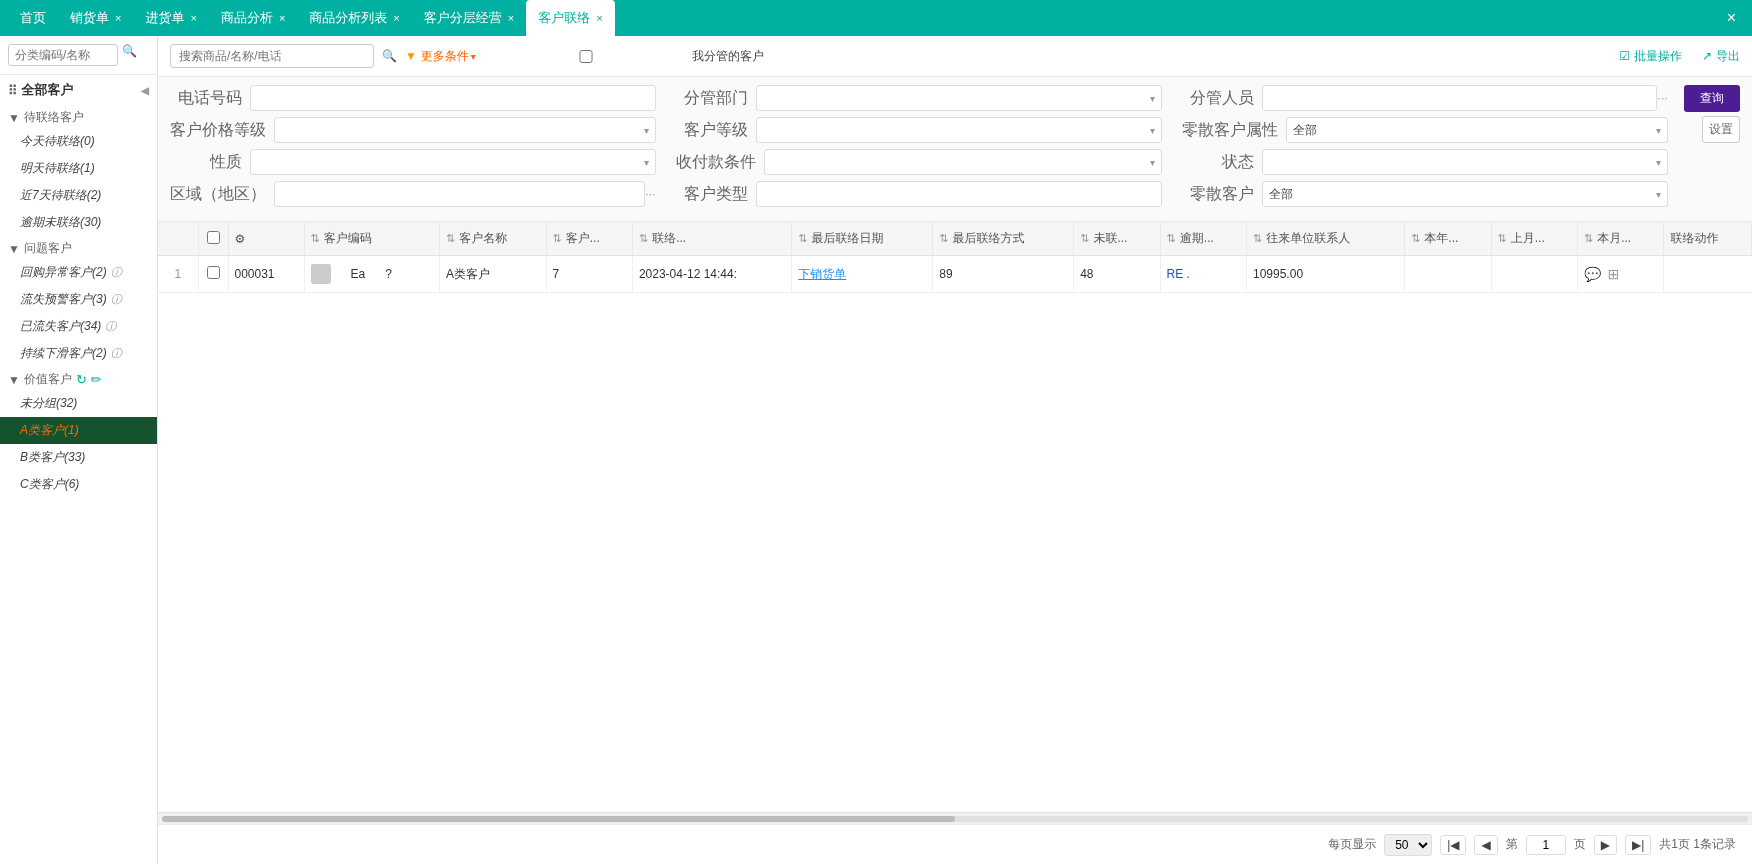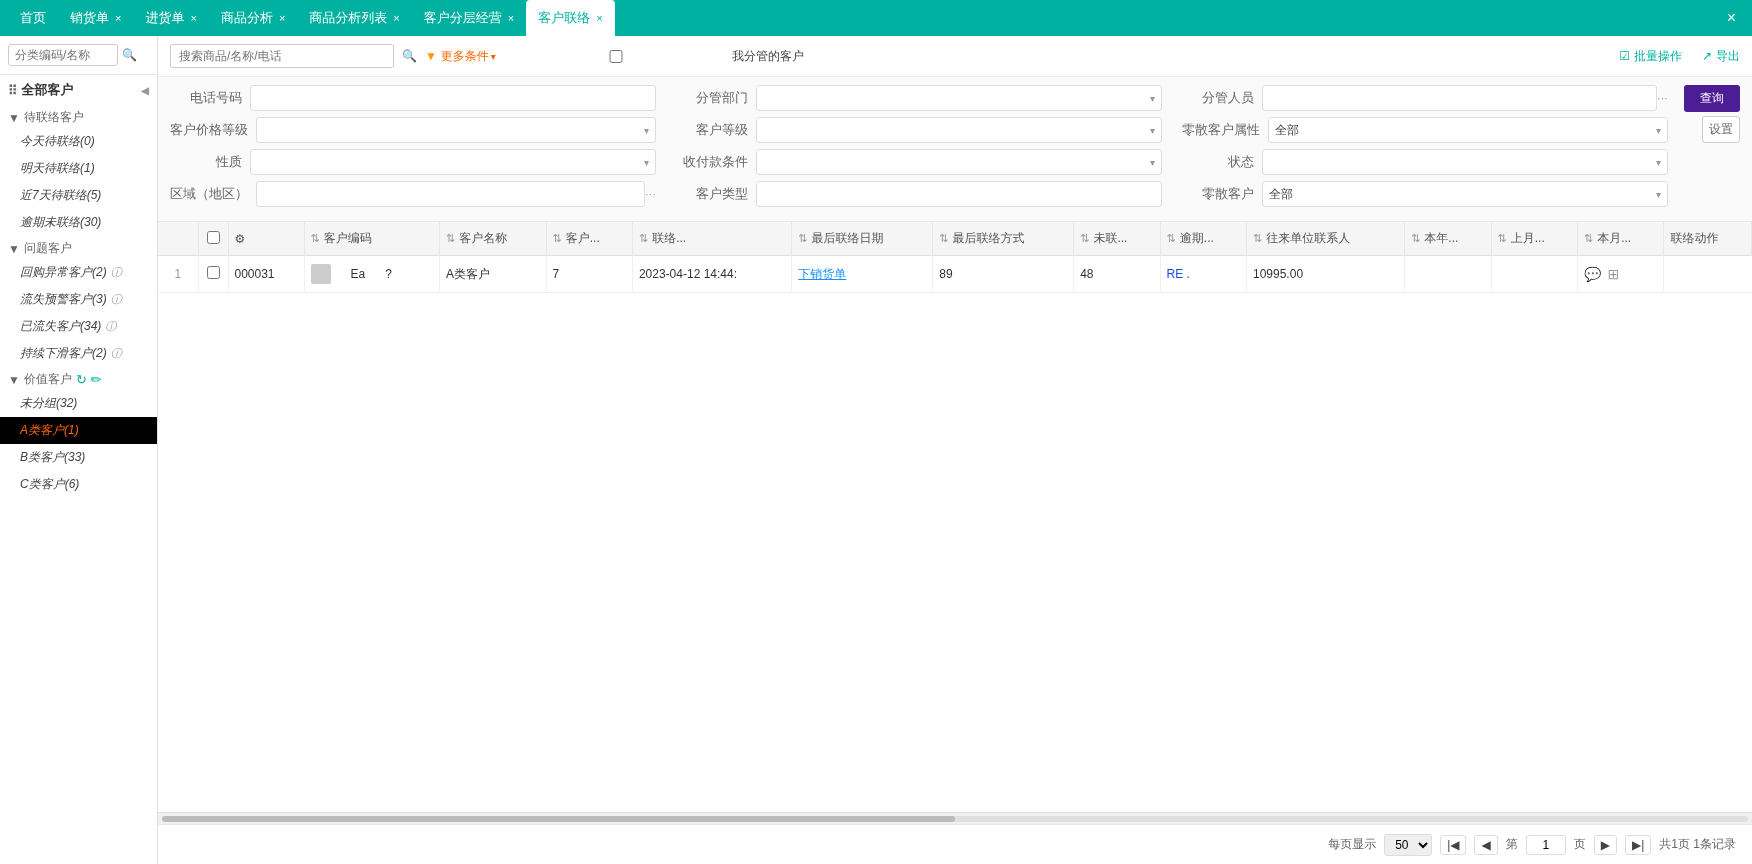--- a/index.html
+++ b/index.html
@@ -53,21 +53,21 @@
       width: 158px;
       background: white;
       border-right: 1px solid #e0e0e0;
       display: flex;
       flex-direction: column;
       overflow-y: auto;
     }
     .sidebar-search {
       padding: 8px;
       display: flex;
-      align-items: center;
+      align-items: flex-start;
       border-bottom: 1px solid #e8e8e8;
     }
     .sidebar-search input {
       border: 1px solid #ccc;
       border-radius: 3px;
       padding: 3px 6px;
       font-size: 12px;
       width: 110px;
       outline: none;
     }
@@ -103,21 +103,21 @@
     }
     .sidebar-item {
       padding: 5px 8px 5px 20px;
       font-size: 12px;
       color: #444;
       cursor: pointer;
       display: flex;
       align-items: center;
       font-style: italic;
     }
-    .sidebar-item.active { background: #000000; color: #ff6600; }
+    .sidebar-item.active { background: #14532d; color: #ff6600; }
     .sidebar-item .info-icon {
       margin-left: 4px;
       color: #999;
       font-size: 11px;
     }
 
     
     .content {
       flex: 1;
       display: flex;
@@ -133,21 +133,21 @@
       display: flex;
       align-items: center;
       gap: 8px;
       background: white;
     }
     .filter-bar input {
       border: 1px solid #ccc;
       border-radius: 3px;
       padding: 4px 8px;
       font-size: 12px;
-      width: 224px;
+      width: 204px;
       outline: none;
     }
     .filter-search-icon { color: #00b0a0; cursor: pointer; }
     .more-conditions {
       color: #ff6600;
       cursor: pointer;
       display: flex;
       align-items: center;
       gap: 2px;
       font-size: 12px;
@@ -191,21 +191,21 @@
       gap: 0;
     }
     .filter-cell {
       display: flex;
       align-items: center;
       flex: 1;
       min-width: 0;
     }
     .filter-label {
       color: #666;
-      font-size: 13px;
+      font-size: 16px;
       white-space: nowrap;
       min-width: 80px;
       text-align: right;
       padding-right: 8px;
     }
     .filter-input {
       border: 1px solid #ddd;
       border-radius: 3px;
       padding: 3px 6px;
       font-size: 12px;
@@ -405,21 +405,21 @@
       <span>全部客户</span>
       <span class="collapse-icon">◀</span>
     </div>
 
     <div class="sidebar-group-label">
       <span class="arrow">▼</span>
       <span>待联络客户</span>
     </div>
     <div class="sidebar-item">今天待联络(0)</div>
     <div class="sidebar-item">明天待联络(1)</div>
-    <div class="sidebar-item">近7天待联络(5)</div>
+    <div class="sidebar-item">近7天待联络(2)</div>
     <div class="sidebar-item">逾期未联络(30)</div>
 
     <div class="sidebar-group-label">
       <span class="arrow">▼</span>
       <span>问题客户</span>
     </div>
     <div class="sidebar-item">
       <span>回购异常客户(2)</span>
       <span class="info-icon">ⓘ</span>
     </div>

